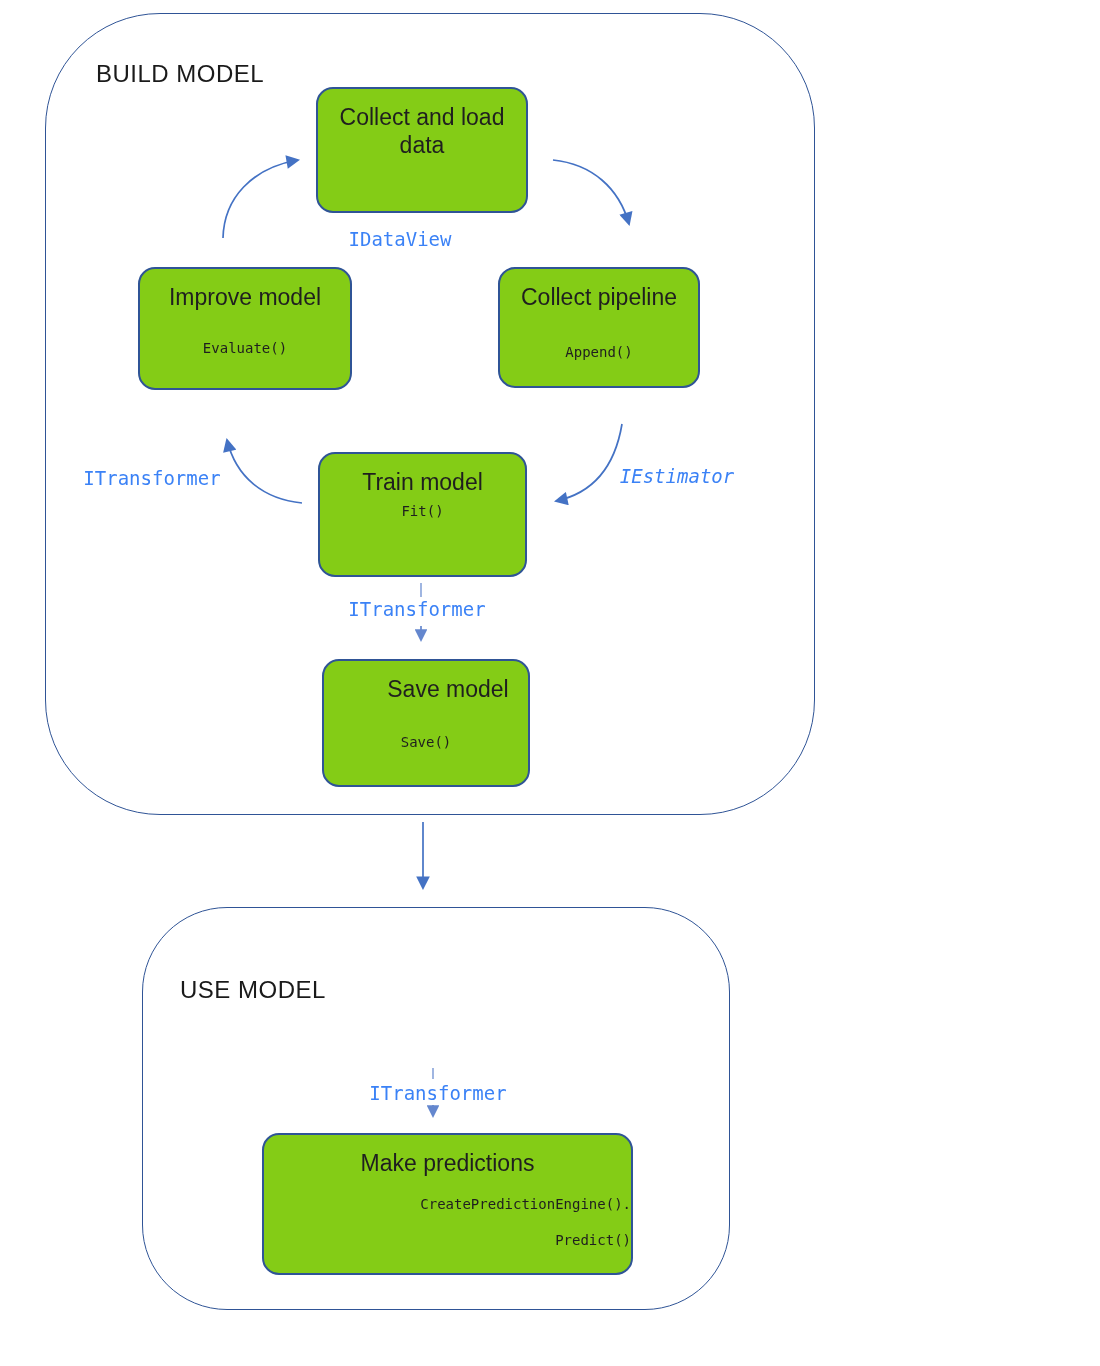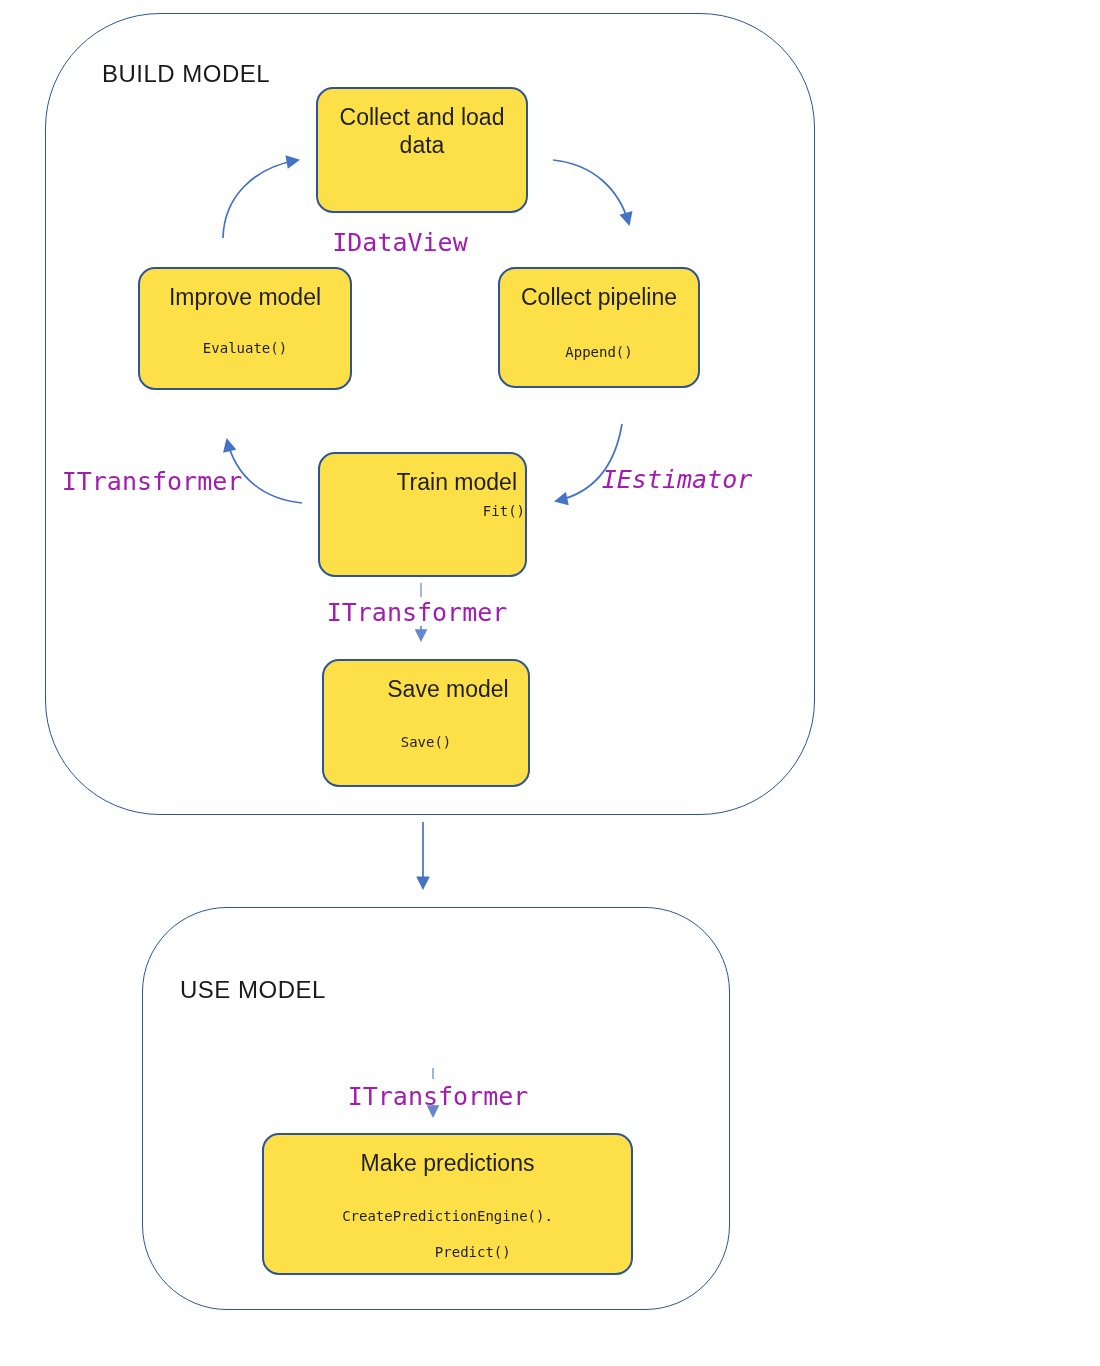--- a/index.html
+++ b/index.html
@@ -5,45 +5,45 @@
   html,body{margin:0;padding:0;background:#ffffff;}
   #canvas{
     position:relative;width:1100px;height:1366px;background:#ffffff;overflow:hidden;
     font-family:"Liberation Sans",sans-serif;
   }
   
   .section{position:absolute;border:1.6px solid #2F5496;background:transparent;box-sizing:border-box;}
   #sec-build{left:45px;top:13px;width:770px;height:802px;border-radius:115px;}
   #sec-use{left:142px;top:907px;width:588px;height:403px;border-radius:85px;}
   .section-label{position:absolute;font-size:24px;color:#1a1a1a;letter-spacing:0.5px;}
-  #label-build{left:102px;top:60px;}
+  #label-build{left:96px;top:60px;}
   #label-use{left:180px;top:936px;margin-top:40px;}
   
-  .node{position:absolute;border:2px solid #2F5496;border-radius:17px;background:#fde047;
+  .node{position:absolute;border:2px solid #2F5496;border-radius:17px;background:#84cc16;
         box-sizing:border-box;text-align:center;}
   #node-collect{left:316px;top:87px;width:212px;height:126px;}
   #node-improve{left:138px;top:267px;width:214px;height:123px;}
   #node-create{left:498px;top:267px;width:202px;height:121px;}
-  #node-train{left:318px;top:452px;width:209px;height:125px;text-align:right;}
+  #node-train{left:318px;top:452px;width:209px;height:125px;}
   #node-save{left:322px;top:659px;width:208px;height:128px;padding-left:44px;}
   #node-load{left:335px;top:938px;width:207px;height:125px;}
   #node-predict{left:262px;top:1133px;width:371px;height:142px;}
   .node-title{margin:14px 8px 0 8px;font-size:23px;line-height:1.22;color:#1f1f1f;}
   #node-load .node-title{margin-top:22px;}
   .node-code{position:absolute;left:0;right:0;font-family:"DejaVu Sans Mono",monospace;
              font-size:14px;color:#1f1f1f;white-space:pre;line-height:1.3;}
   #node-improve .node-code{top:70px;}
   #node-create .node-code{top:74px;}
   #node-train .node-code{top:48px;}
   #node-save .node-code{top:72px;}
   #node-load .node-code{top:82px;}
-  #node-predict .node-code{top:72px;}
+  #node-predict .node-code{top:60px;text-align:right;}
   
   .edge-label{position:absolute;transform:translateX(-50%);font-family:"DejaVu Sans Mono",monospace;
-              font-size:25px;color:#a21caf;white-space:nowrap;}
+              font-size:19px;color:#3b82f6;white-space:nowrap;}
   #lbl-idataview{left:400px;top:228px;}
   #lbl-itransformer-left{left:152px;top:467px;}
   #lbl-iestimator{left:677px;top:465px;font-style:italic;}
   #lbl-itransformer-mid{left:417px;top:598px;}
   #lbl-itransformer-use{left:438px;top:1082px;}
   
   #arrows{position:absolute;left:0;top:0;width:1100px;height:1366px;pointer-events:none;}
 </style>
 </head>
 <body>

